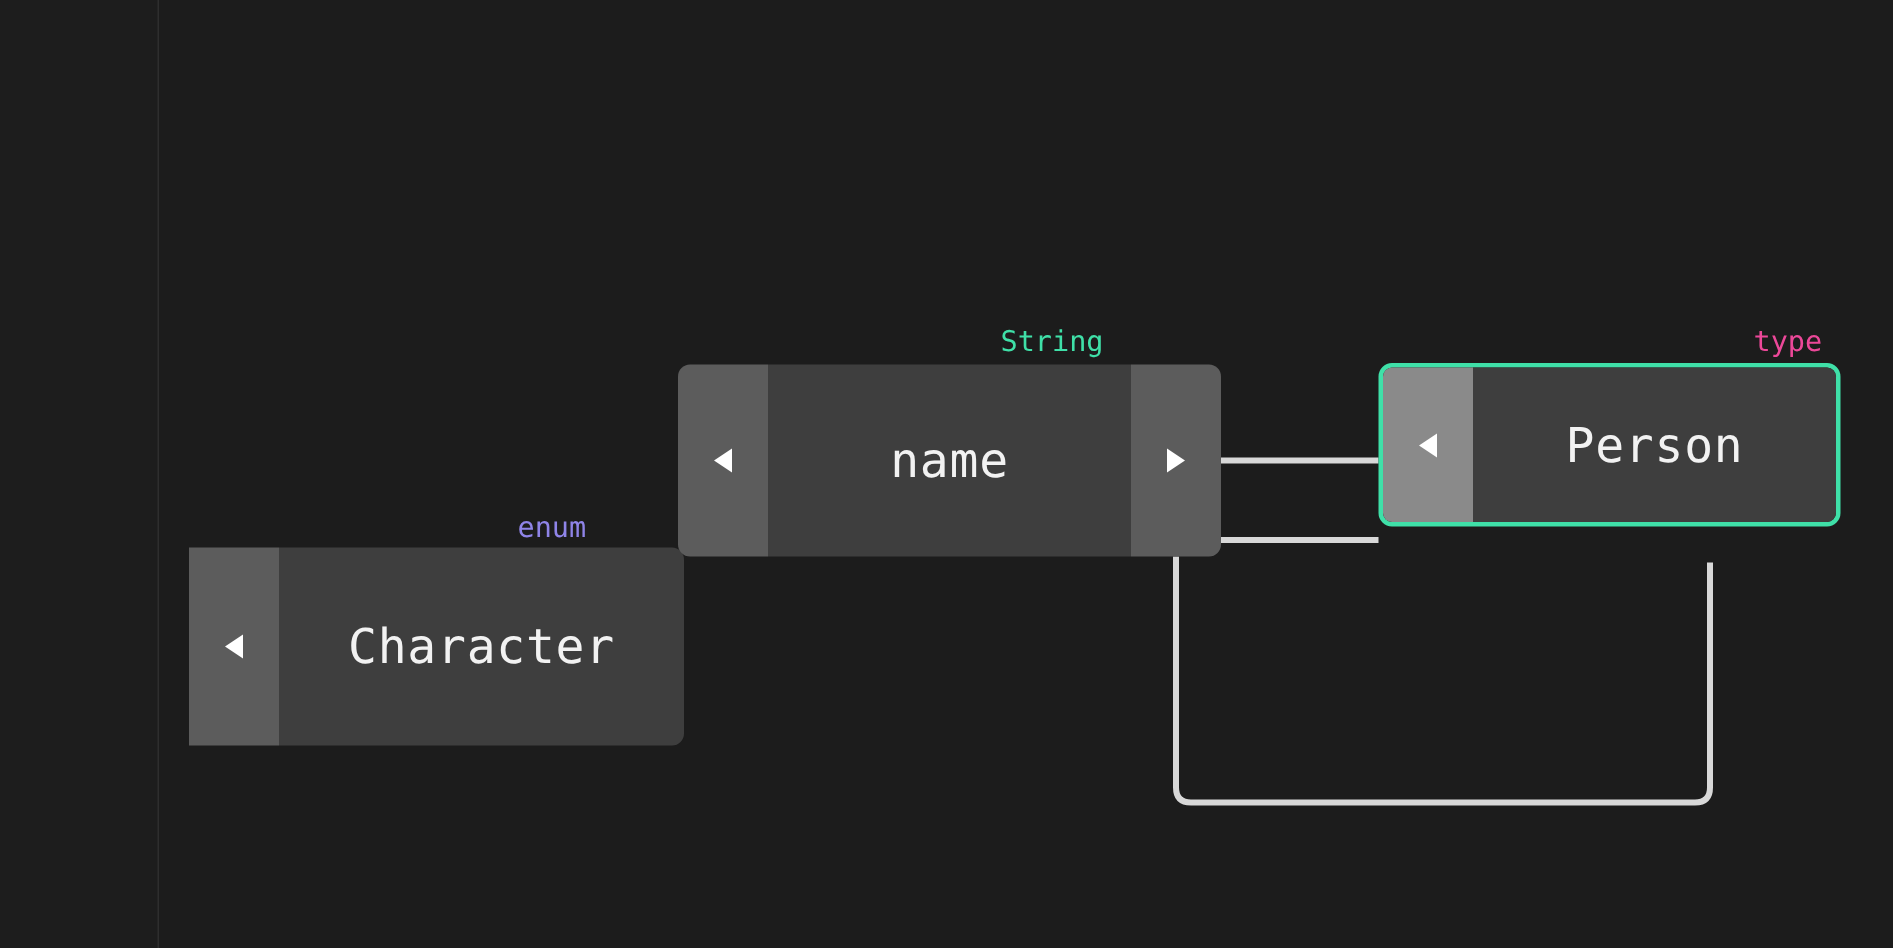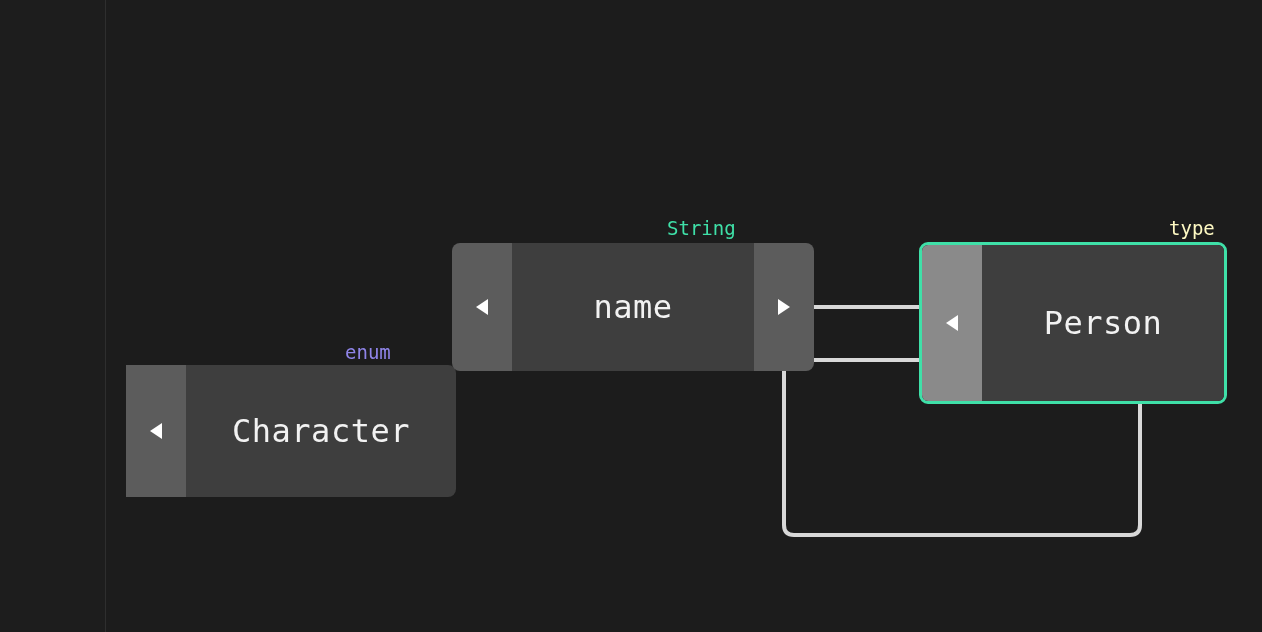--- a/index.html
+++ b/index.html
@@ -149,22 +149,22 @@
       <span class="arrow left"></span>
     </div>
     <div class="node-body">
       <span>name</span>
     </div>
     <div class="node-handle right">
       <span class="arrow right"></span>
     </div>
   </div>
 
-  <div class="node-label" style="left:1169px; top:217px; color:#fef9c3;">type</div>
-  <div class="node selected" style="left:919px; top:242px; width:308px; height:162px;">
+  <div class="node-label" style="left:1169px; top:217px; color:#ec4899;">type</div>
+  <div class="node selected" style="left:919px; top:242px; width:308px; height:109px;">
     <div class="node-handle left bright">
       <span class="arrow left"></span>
     </div>
     <div class="node-body right-cap">
       <span>Person</span>
     </div>
   </div>
 
 </div>
 

